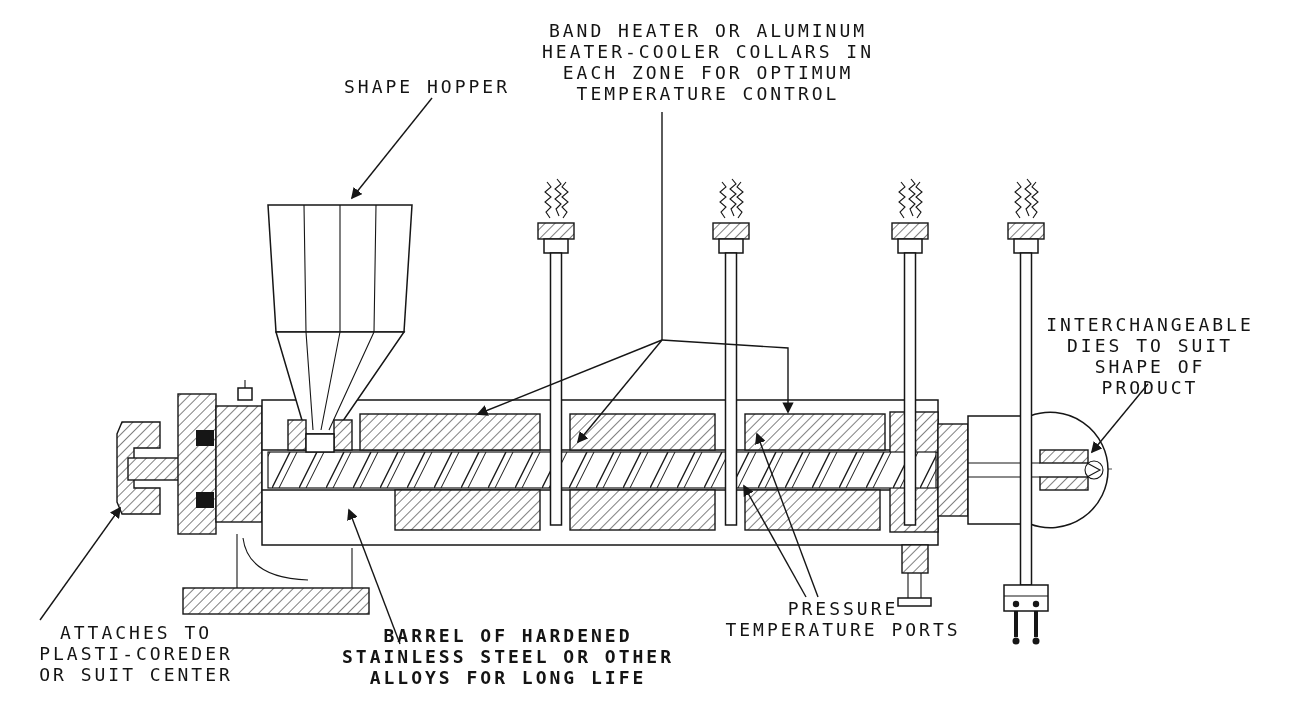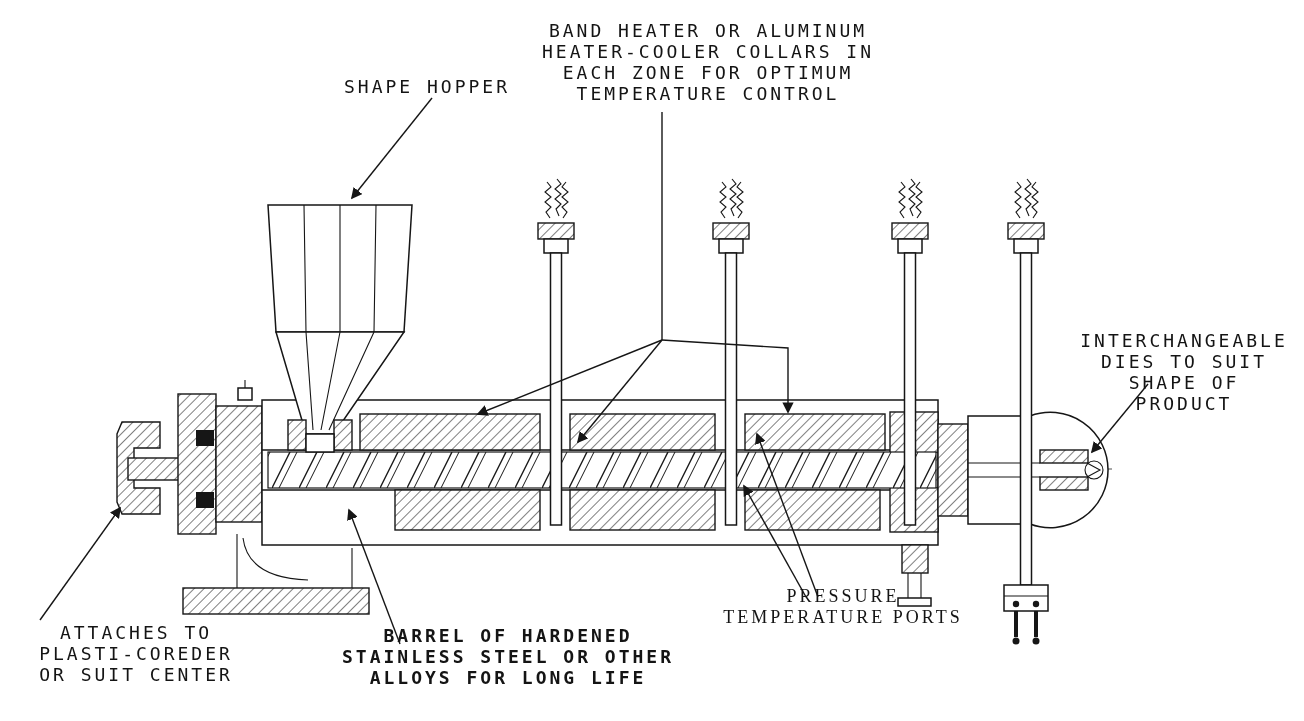--- a/index.html
+++ b/index.html
@@ -170,28 +170,28 @@
     </g>
   </svg>
 
   <div class="label" style="left:708px; top:20px;">BAND HEATER OR ALUMINUM
 HEATER-COOLER COLLARS IN
 EACH ZONE FOR OPTIMUM
 TEMPERATURE CONTROL</div>
 
   <div class="label" style="left:427px; top:76px;">SHAPE HOPPER</div>
 
-  <div class="label" style="left:1184px; top:314px;margin-top:16px;">INTERCHANGEABLE
+  <div class="label" style="left:1150px; top:314px;">INTERCHANGEABLE
 DIES TO SUIT
 SHAPE OF PRODUCT</div>
 
   <div class="label" style="left:136px; top:622px;">ATTACHES TO
 PLASTI-COREDER
 OR SUIT CENTER</div>
 
   <div class="label" style="left:508px; top:625px;font-weight:bold;">BARREL OF HARDENED
 STAINLESS STEEL OR OTHER
 ALLOYS FOR LONG LIFE</div>
 
-  <div class="label" style="left:843px; top:586px;font-family:Liberation Serif, serif;">PRESSURE
+  <div class="label" style="left:843px; top:598px;">PRESSURE
 TEMPERATURE PORTS</div>
 
 </div>
 
 </body></html>

